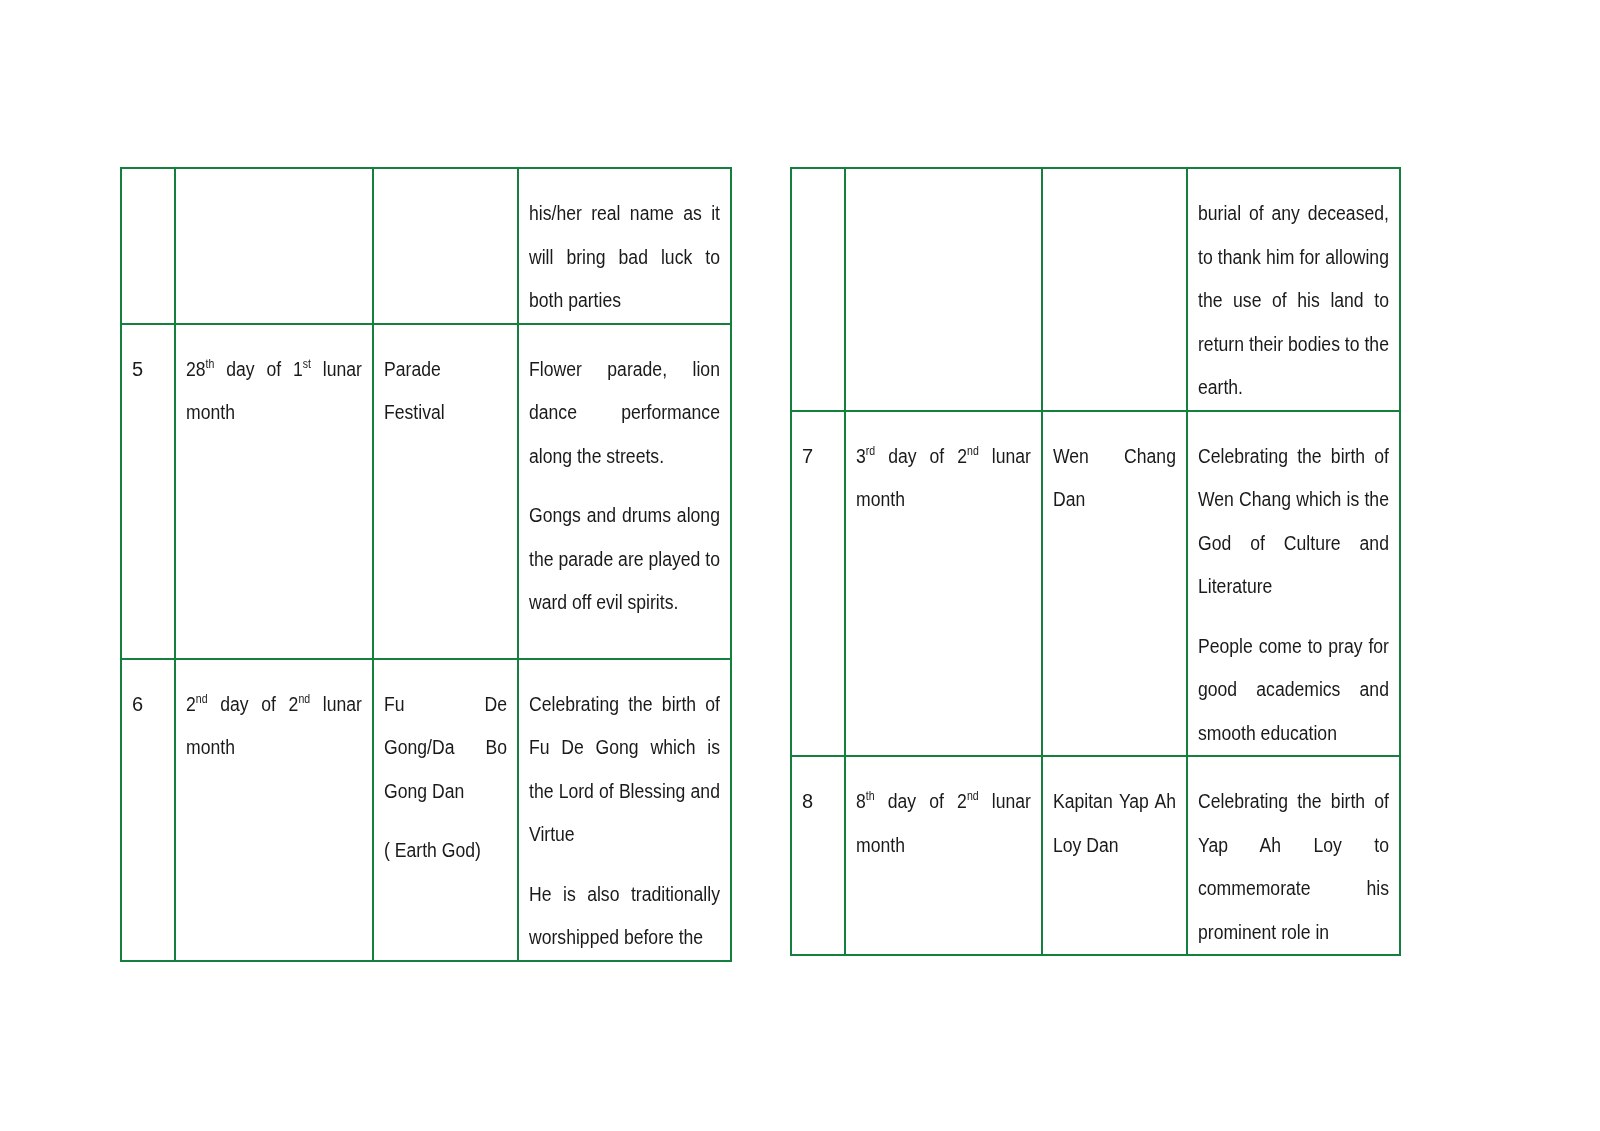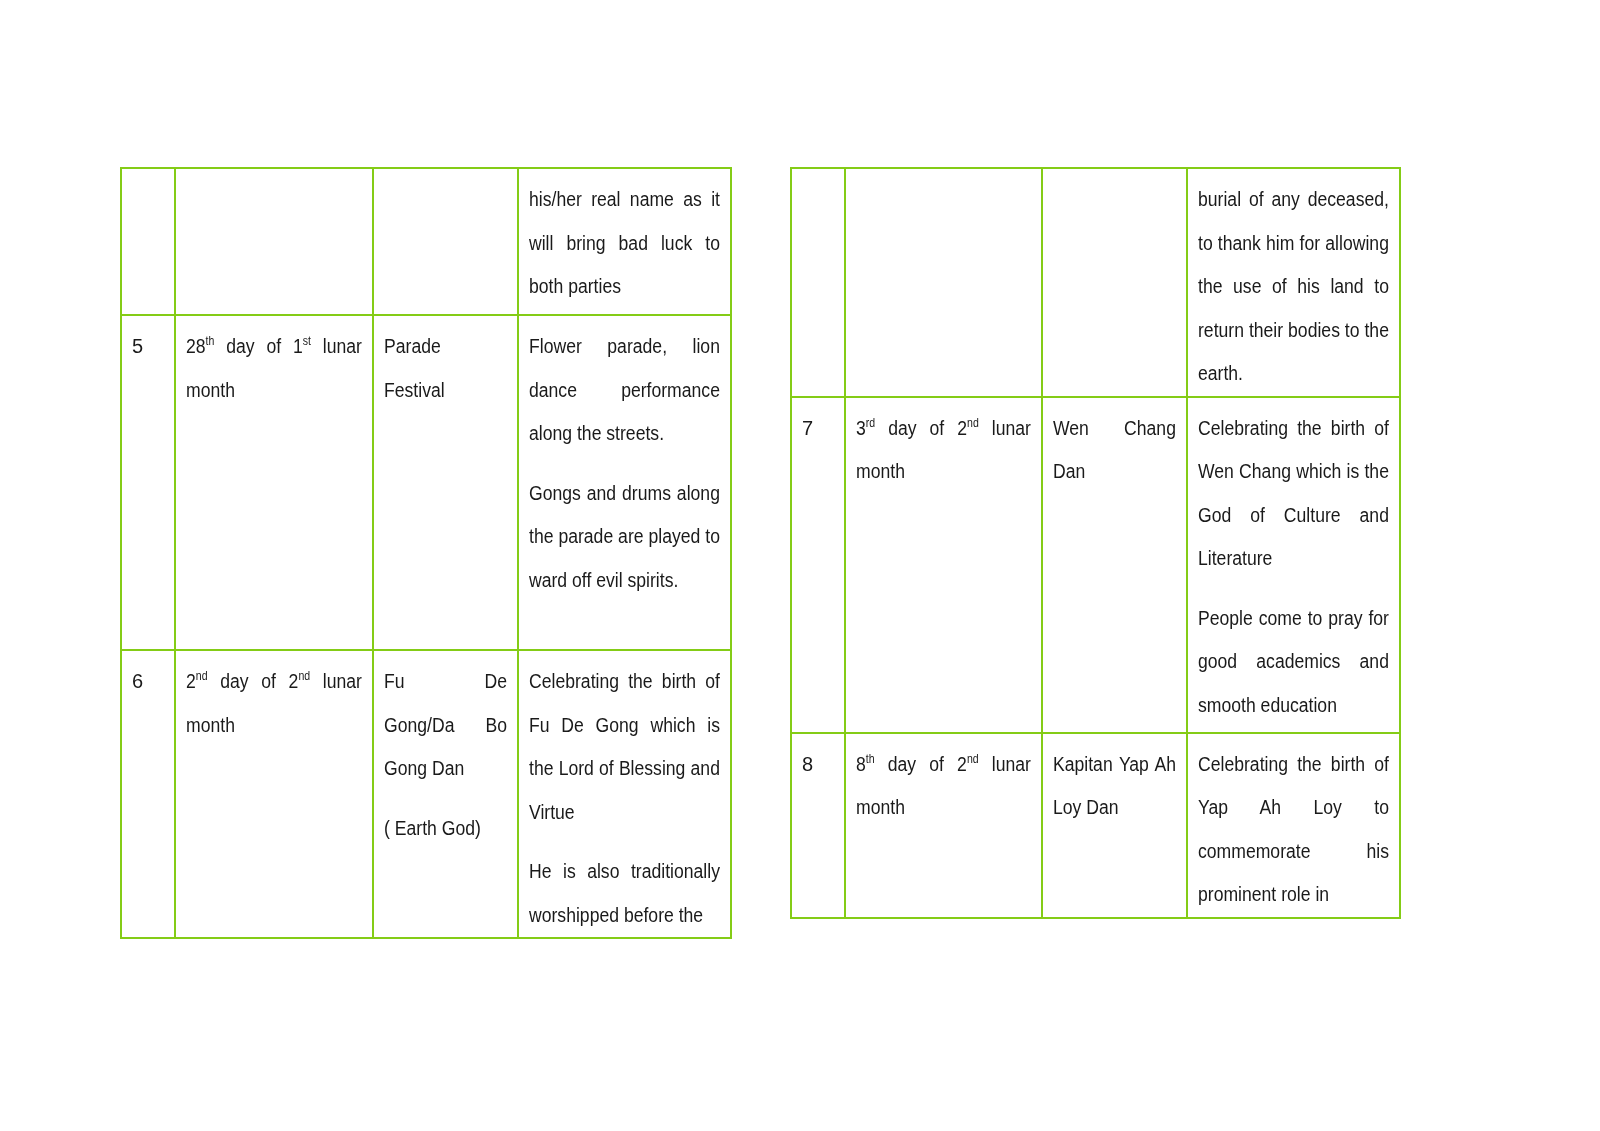--- a/index.html
+++ b/index.html
@@ -7,23 +7,23 @@
     body { position: relative; font-family: "Liberation Sans", sans-serif; color: #1a1a1a; }
 
     .page { position: absolute; left: 0; top: 0; width: 1600px; height: 1131px; background: #fff; }
 
     table.festival-table {
       position: absolute;
       border-collapse: collapse;
       table-layout: fixed;
     }
     table.festival-table td {
-      border: 2px solid #84cc16;
+      border: 2px solid #15803d;
       vertical-align: top;
-      padding: 9px 10px 0 10px;
+      padding: 23px 10px 0 10px;
       font-size: 20px;
       line-height: 43.5px;
       transform-origin: left top;
     }
     .cell-text {
       display: block;
       letter-spacing: -0.2px;
       font-stretch: condensed;
     }
     .para { display: block; text-align: justify; }

